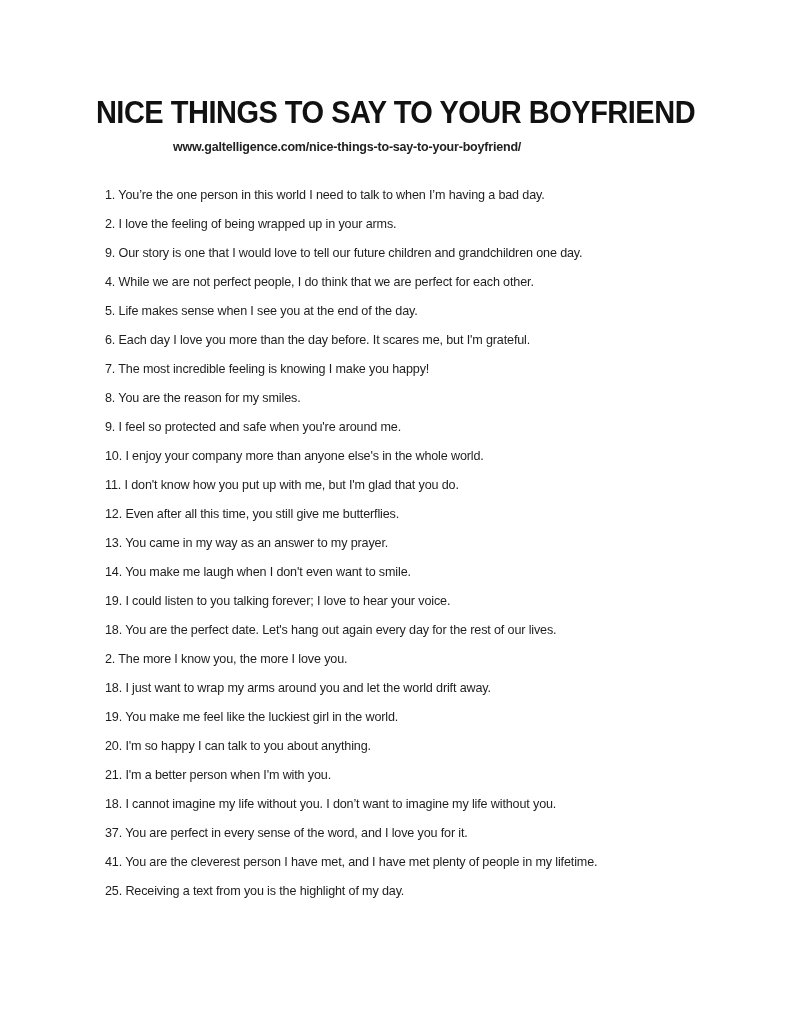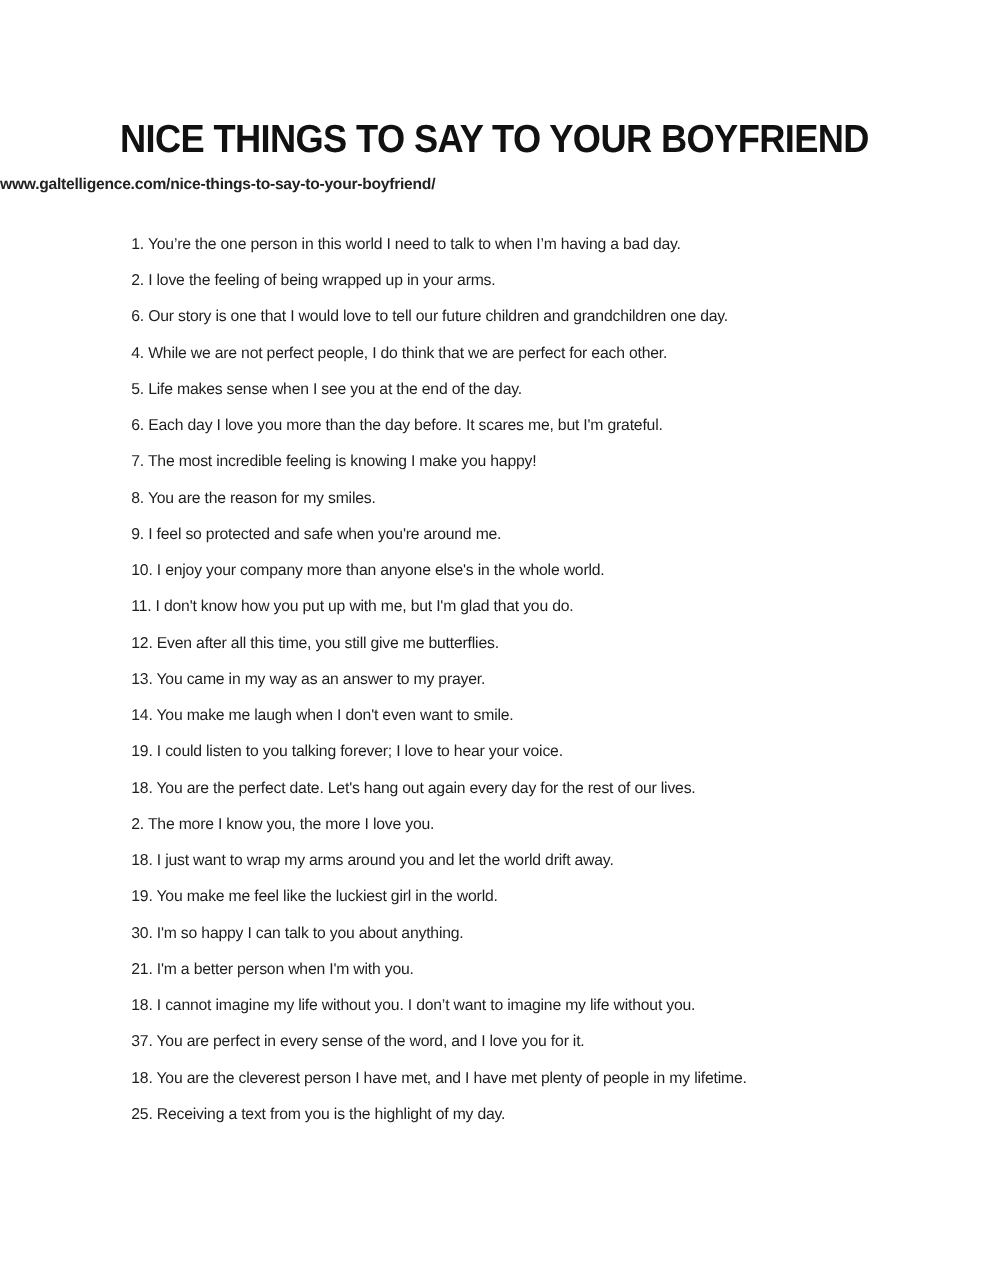--- a/index.html
+++ b/index.html
@@ -18,20 +18,21 @@
       font-size: 29px;
       font-weight: bold;
       letter-spacing: -0.5px;
       color: #111;
       margin: 0;
       transform: scaleY(1.08);
     }
     .url {
       position: absolute;
       top: 140px; left: 0; width: 694px;
+      text-align: center;
       font-size: 12.5px;
       font-weight: bold;
       color: #222;
       letter-spacing: -0.2px;
     }
     .list {
       position: absolute;
       top: 175px; left: 93px;
       margin: 12px; padding: 0;
       list-style: none;
@@ -47,36 +48,36 @@
   </style>
 </head>
 <body>
 
 <h1 class="title">NICE THINGS TO SAY TO YOUR BOYFRIEND</h1>
 <div class="url">www.galtelligence.com/nice-things-to-say-to-your-boyfriend/</div>
 
 <ul class="list">
   <li>1. You’re the one person in this world I need to talk to when I’m having a bad day.</li>
   <li>2. I love the feeling of being wrapped up in your arms.</li>
-  <li>6. Our story is one that I would love to tell our future children and grandchildren one day.</li>
+  <li>9. Our story is one that I would love to tell our future children and grandchildren one day.</li>
   <li>4. While we are not perfect people, I do think that we are perfect for each other.</li>
   <li>5. Life makes sense when I see you at the end of the day.</li>
   <li>6. Each day I love you more than the day before. It scares me, but I'm grateful.</li>
   <li>7. The most incredible feeling is knowing I make you happy!</li>
   <li>8. You are the reason for my smiles.</li>
   <li>9. I feel so protected and safe when you're around me.</li>
   <li>10. I enjoy your company more than anyone else's in the whole world.</li>
   <li>11. I don't know how you put up with me, but I'm glad that you do.</li>
   <li>12. Even after all this time, you still give me butterflies.</li>
   <li>13. You came in my way as an answer to my prayer.</li>
   <li>14. You make me laugh when I don't even want to smile.</li>
   <li>19. I could listen to you talking forever; I love to hear your voice.</li>
   <li>18. You are the perfect date. Let's hang out again every day for the rest of our lives.</li>
   <li>2. The more I know you, the more I love you.</li>
   <li>18. I just want to wrap my arms around you and let the world drift away.</li>
   <li>19. You make me feel like the luckiest girl in the world.</li>
-  <li>30. I'm so happy I can talk to you about anything.</li>
+  <li>20. I'm so happy I can talk to you about anything.</li>
   <li>21. I'm a better person when I'm with you.</li>
   <li>18. I cannot imagine my life without you. I don’t want to imagine my life without you.</li>
   <li>37. You are perfect in every sense of the word, and I love you for it.</li>
-  <li>18. You are the cleverest person I have met, and I have met plenty of people in my lifetime.</li>
+  <li>41. You are the cleverest person I have met, and I have met plenty of people in my lifetime.</li>
   <li>25. Receiving a text from you is the highlight of my day.</li>
 </ul>
 
 </body></html>

